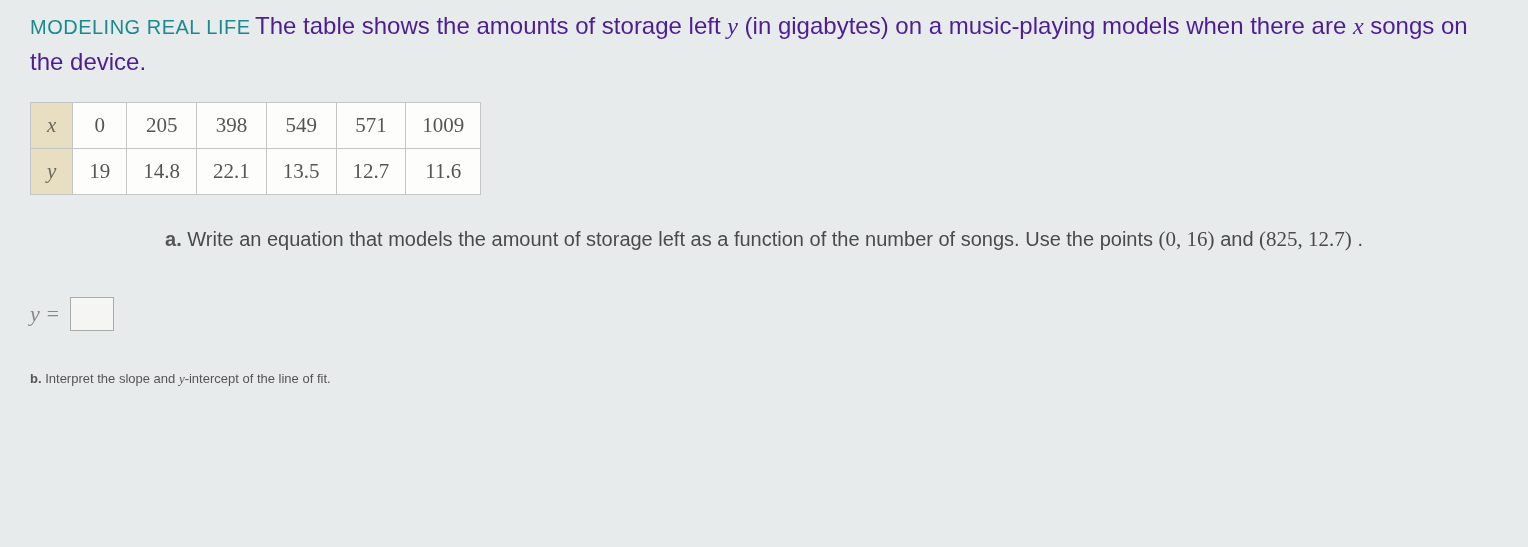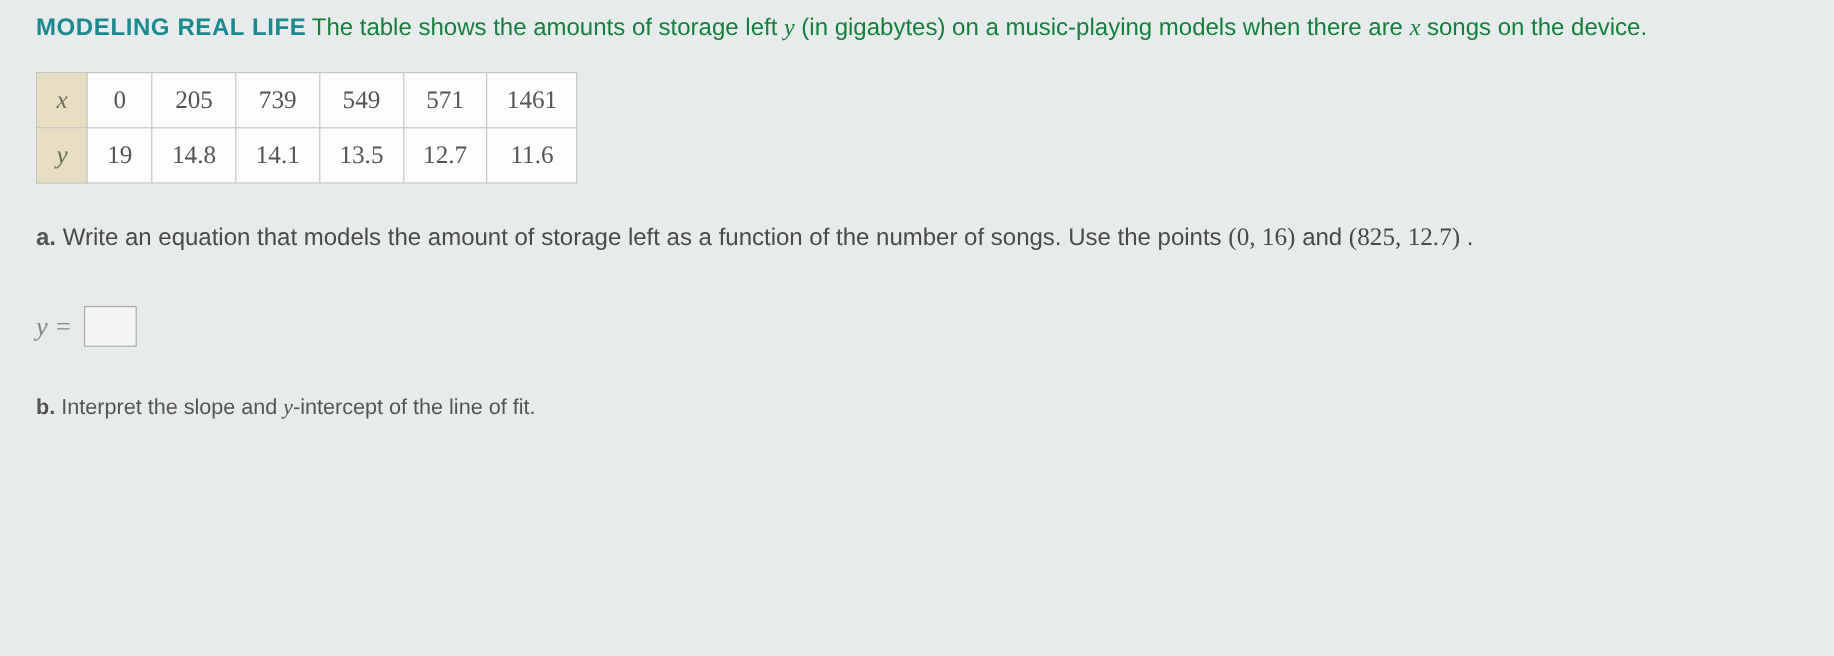--- a/index.html
+++ b/index.html
@@ -13,27 +13,27 @@
       padding: 0;
       width: 1528px;
       height: 547px;
       color: #3a3a3a;
     }
     .container {
       padding: 8px 30px 10px 30px;
     }
     .heading-label {
       color: #1a8a8f;
-      font-weight: bold;
+      font-weight: normal;
       font-size: 20px;
       letter-spacing: 0.5px;
     }
     .problem-text {
-      font-size: 20px;
-      color: #15803d;
+      font-size: 24px;
+      color: #4c1d95;
       line-height: 1.5;
     }
     .problem-paragraph {
       margin-bottom: 22px;
     }
     .italic-var {
       font-style: italic;
       font-family: 'Times New Roman', serif;
     }
     .data-table {
@@ -57,20 +57,21 @@
     }
     .part-label {
       font-weight: bold;
       color: #555;
     }
     .part-text {
       font-size: 20px;
       color: #4a4a4a;
       line-height: 1.6;
       margin-bottom: 40px;
+      text-align: center;
     }
     .points {
       font-family: 'Times New Roman', serif;
       font-size: 21px;
     }
     .equation-row {
       display: flex;
       align-items: center;
       gap: 10px;
       margin: 20px 0 40px 0;
@@ -79,51 +80,51 @@
       color: #888;
       font-style: italic;
     }
     .answer-box {
       width: 44px;
       height: 34px;
       border: 1px solid #aaa;
       background: #f5f5f3;
     }
     .part-b {
-      font-size: 18px;
+      font-size: 13px;
       color: #555;
       margin-top: 10px;
     }
   </style>
 </head>
 <body>
 
 <div class="container">
 
   <p class="problem-paragraph">
     <span class="heading-label">MODELING REAL LIFE</span>
     <span class="problem-text">The table shows the amounts of storage left </span><span class="problem-text italic-var">y</span><span class="problem-text"> (in gigabytes) on a music-playing models when there are </span><span class="problem-text italic-var">x</span><span class="problem-text"> songs on the device.</span>
   </p>
 
   <table class="data-table">
     <tbody>
         <tr>
       <td class="header-cell">x</td>
       <td>0</td>
       <td>205</td>
-      <td>739</td>
+      <td>398</td>
       <td>549</td>
       <td>571</td>
-      <td>1461</td>
+      <td>1009</td>
     </tr>
     <tr>
       <td class="header-cell">y</td>
       <td>19</td>
       <td>14.8</td>
-      <td>14.1</td>
+      <td>22.1</td>
       <td>13.5</td>
       <td>12.7</td>
       <td>11.6</td>
     </tr>
   </tbody>
     </table>
 
   <p class="part-text">
     <span class="part-label">a.</span><span> Write an equation that models the amount of storage left as a function of the number of songs. Use the points </span><span class="points">(0, 16)</span><span> and </span><span class="points">(825, 12.7)</span><span> .</span>
   </p>

